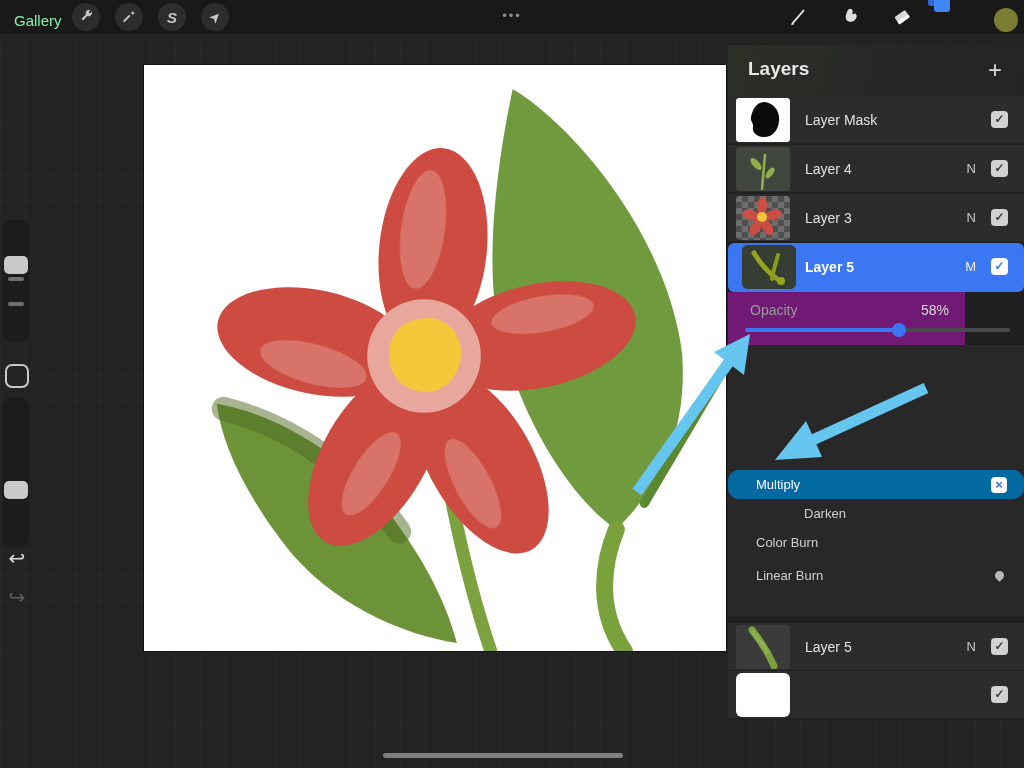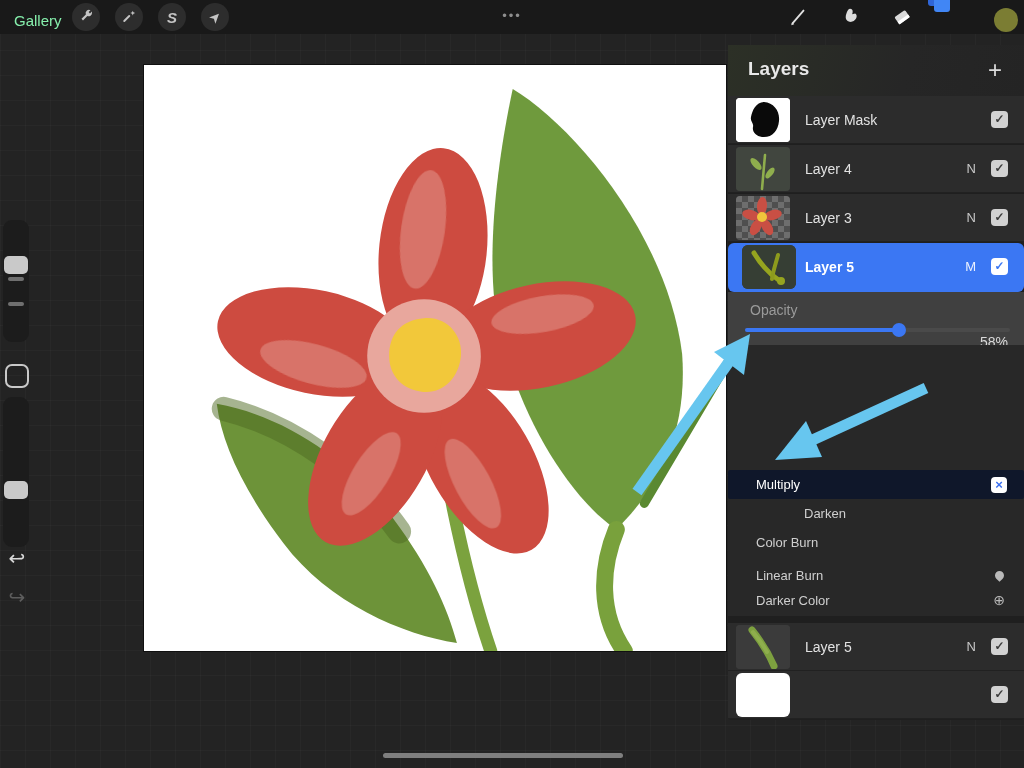--- a/index.html
+++ b/index.html
@@ -45,30 +45,30 @@
   .lrow .thumb{position:absolute;left:8px;top:2px;width:54px;height:44px;border-radius:4px;overflow:hidden;background:#3a3a3a;}
   .lrow .lname{position:absolute;left:77px;top:0;height:48px;line-height:48px;font-size:14px;color:#e2e2e2;}
   .lrow .blendletter{position:absolute;right:48px;top:0;height:48px;line-height:48px;font-size:13px;color:#c8c8c8;}
   .checkbox{position:absolute;right:16px;top:15px;width:17px;height:17px;border-radius:4px;background:#d2d2d2;
     color:#3b3b3b;font-size:12px;line-height:17px;text-align:center;font-weight:bold;}
   .lrow.selected{background:#3b77f3;border-radius:6px;border-bottom:none;}
   .lrow.selected .thumb{left:14px;border-radius:6px;}
   .lrow.selected .lname{color:#ffffff;font-weight:bold;}
   .lrow.selected .blendletter{color:#eaf1ff;}
   .lrow.selected .checkbox{background:#ffffff;color:#3b77f3;}
-  .opacity-sec{left:0;top:247px;width:296px;height:53px;background:#404040;}
+  .opacity-sec{left:0;top:247px;width:237px;height:53px;background:#701a75;}
   .opacity-label{left:22px;top:10px;font-size:14px;color:#9a9a9a;}
-  .opacity-value{right:16px;top:10px;font-size:14px;color:#d9d9d9;margin-top:32px;}
+  .opacity-value{right:16px;top:10px;font-size:14px;color:#d9d9d9;}
   .slider-track{left:17px;top:36px;width:265px;height:4px;border-radius:2px;background:#4a4a4a;}
   .slider-fill{position:absolute;left:0;top:0;height:4px;border-radius:2px;background:#3b77f3;}
   .slider-knob{position:absolute;top:-5px;width:14px;height:14px;border-radius:50%;background:#3b77f3;}
   .blend-area{left:0;top:300px;width:296px;height:271px;background:#282828;}
   .brow{position:absolute;left:0;width:296px;height:29px;line-height:29px;}
   .brow .btext{position:absolute;left:28px;font-size:13px;color:#cfcfcf;}
-  .brow.selected{background:#0f172a;border-radius:2px;}
+  .brow.selected{background:#0369a1;border-radius:11px;}
   .brow.selected .btext{color:#ffffff;}
   .bicon{position:absolute;right:14px;top:0;height:29px;display:flex;align-items:center;justify-content:center;width:22px;color:#b9b9b9;font-size:14px;}
   .mult-box{width:16px;height:16px;border-radius:4px;background:#ffffff;color:#3a6ff0;
     font-size:13px;line-height:16px;text-align:center;font-weight:bold;}
   .teardrop{width:9px;height:9px;background:#b9b9b9;border-radius:0 50% 50% 50%;transform:rotate(-135deg);}
   .bottom-rows{left:0;top:578px;width:296px;}
   
   .overlay{left:0;top:0;width:1024px;height:768px;z-index:9;pointer-events:none;}
   .home-indicator{left:383px;top:753px;width:240px;height:5px;border-radius:3px;background:#7f7f7f;z-index:10;}
 </style>
@@ -273,24 +273,20 @@
     <div class="brow" style="top:183px;padding-left:38px;">
       <span class="btext">Color Burn</span>
       <span class="bicon">⊘</span>
     </div>
     <div class="brow" style="top:216px;text-align:right;">
       <span class="btext">Linear Burn</span>
       <span class="bicon">
           <span class="teardrop"></span>
         </span>
     </div>
-    <div class="brow" style="top:241px;">
-      <span class="btext">Darker Color</span>
-      <span class="bicon">⊕</span>
-    </div>
   </div>
 
   <div class="abs bottom-rows">
     <div class="lrow" style="position:relative;">
       <span class="thumb">
         <svg width="54" height="44" viewBox="0 0 54 44">
           <rect width="54" height="44" fill="#3b3b3b"></rect>
           <path d="M16,5 C24,15 32,27 38,41" stroke="#7da03f" stroke-width="7" fill="none" stroke-linecap="round"></path>
           <path d="M17,7 C22,13 27,20 31,27" stroke="#8fae4d" stroke-width="4" fill="none" stroke-linecap="round"></path>
         </svg>

